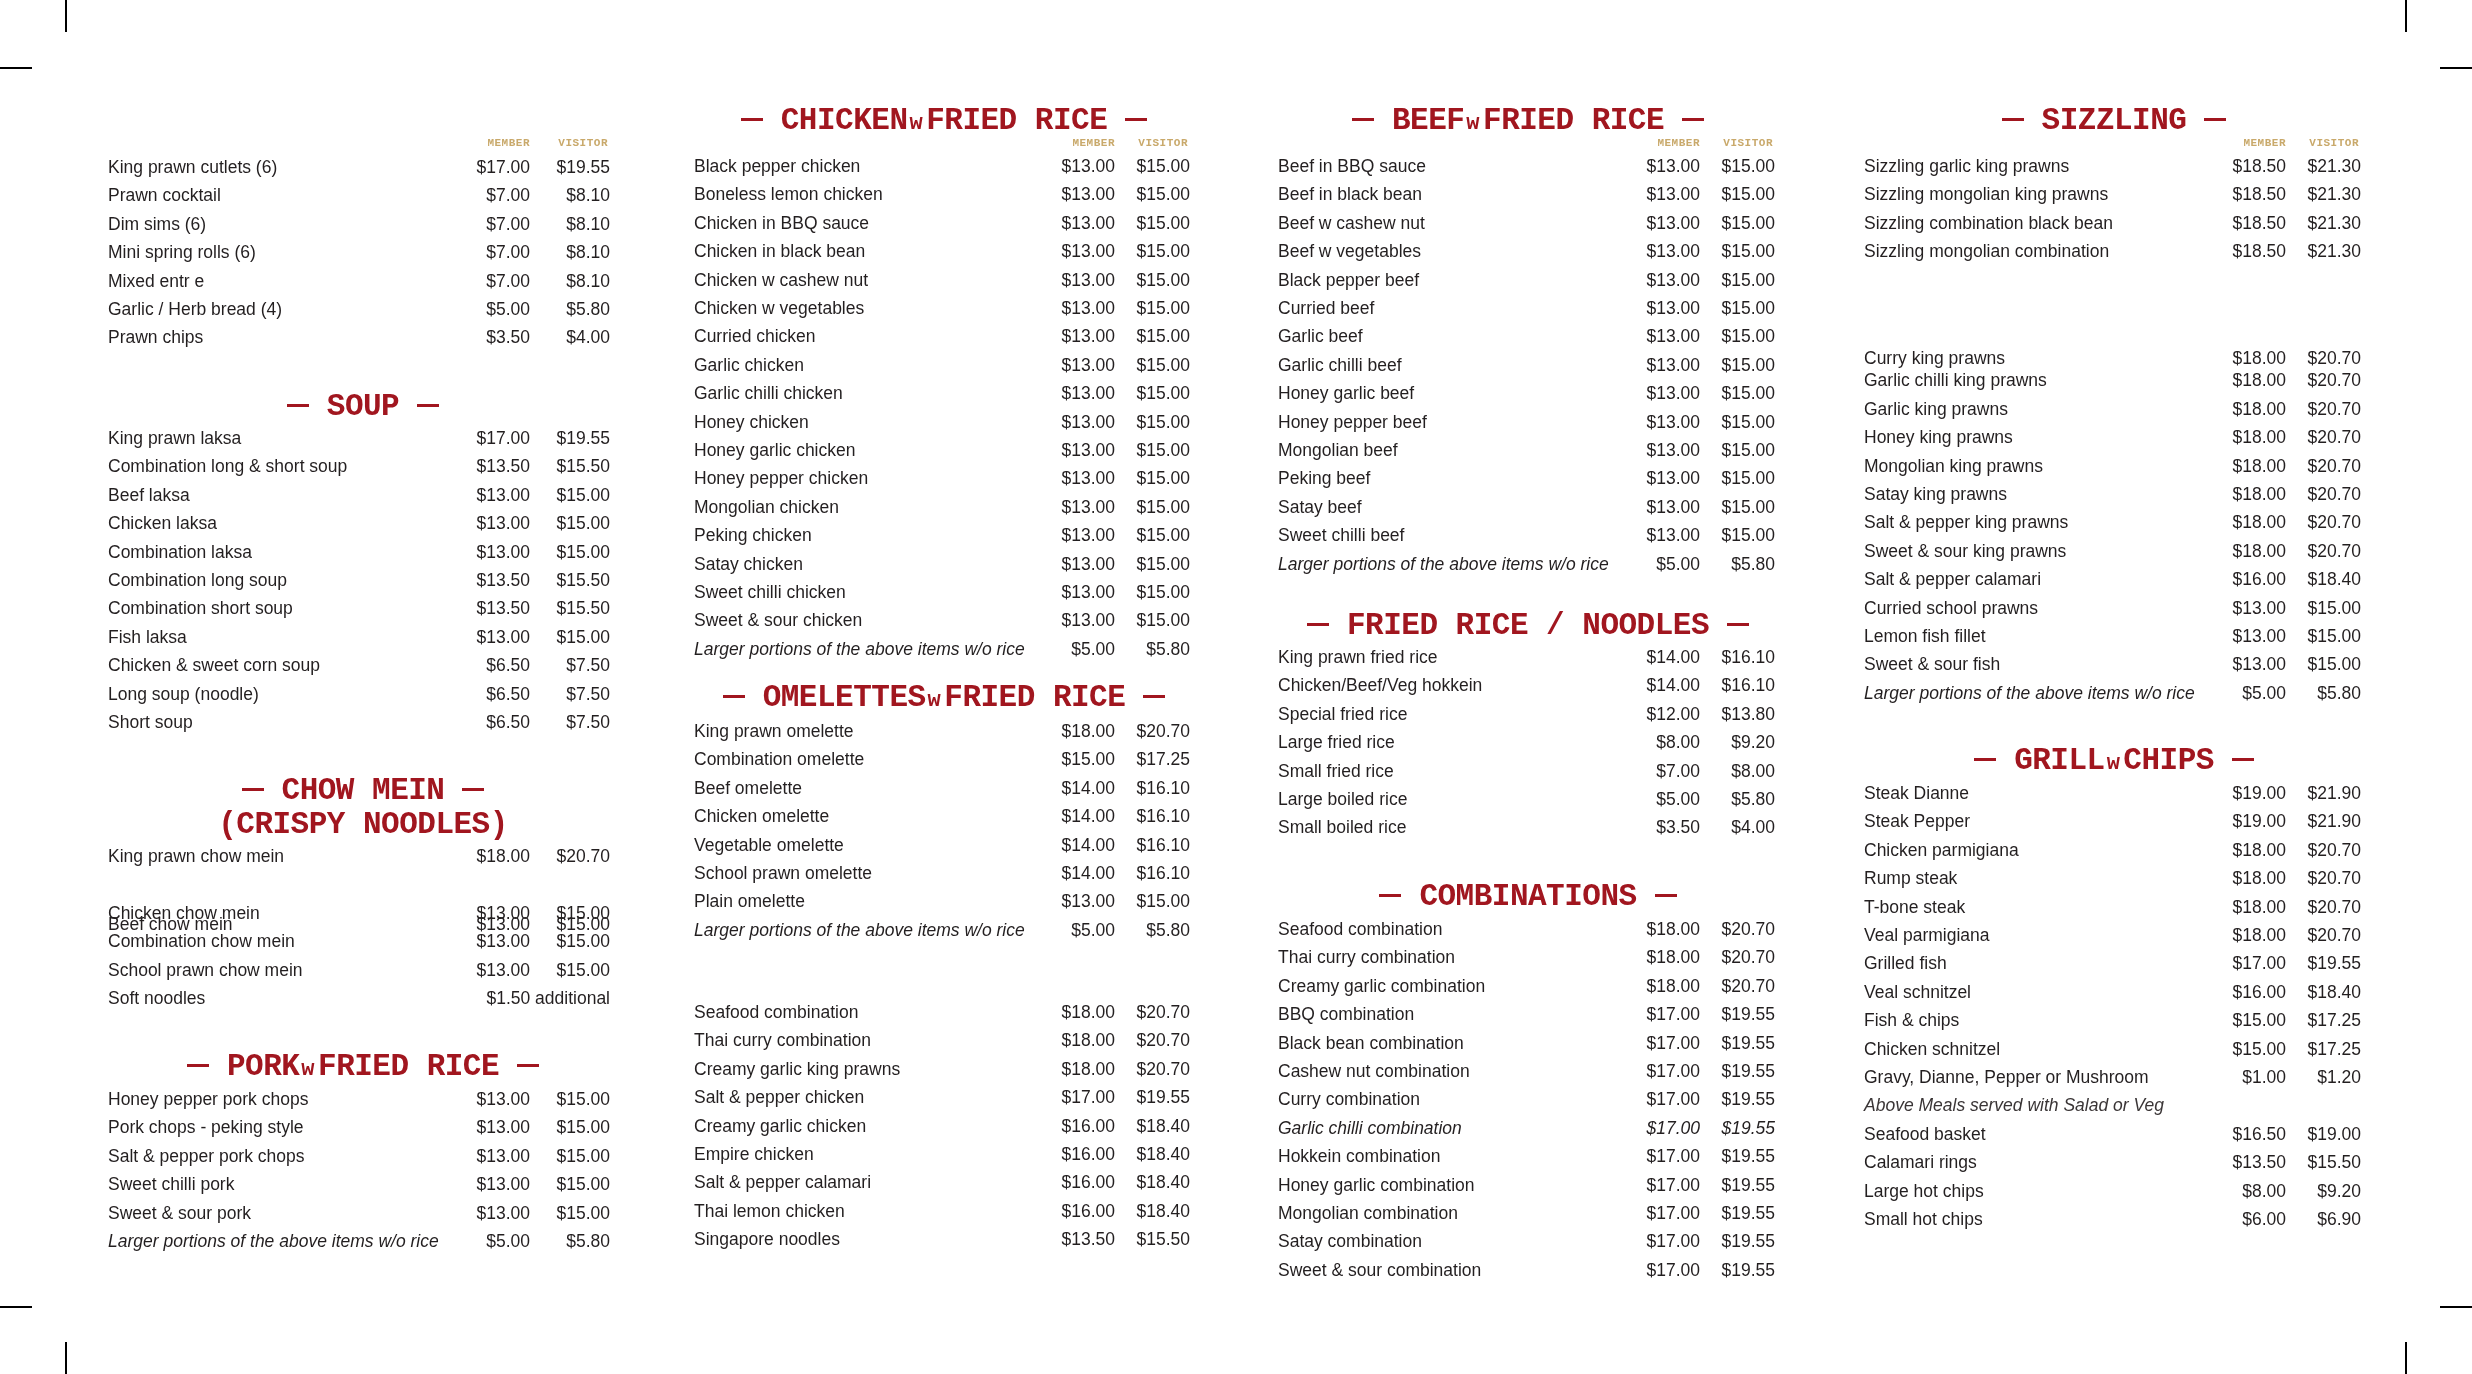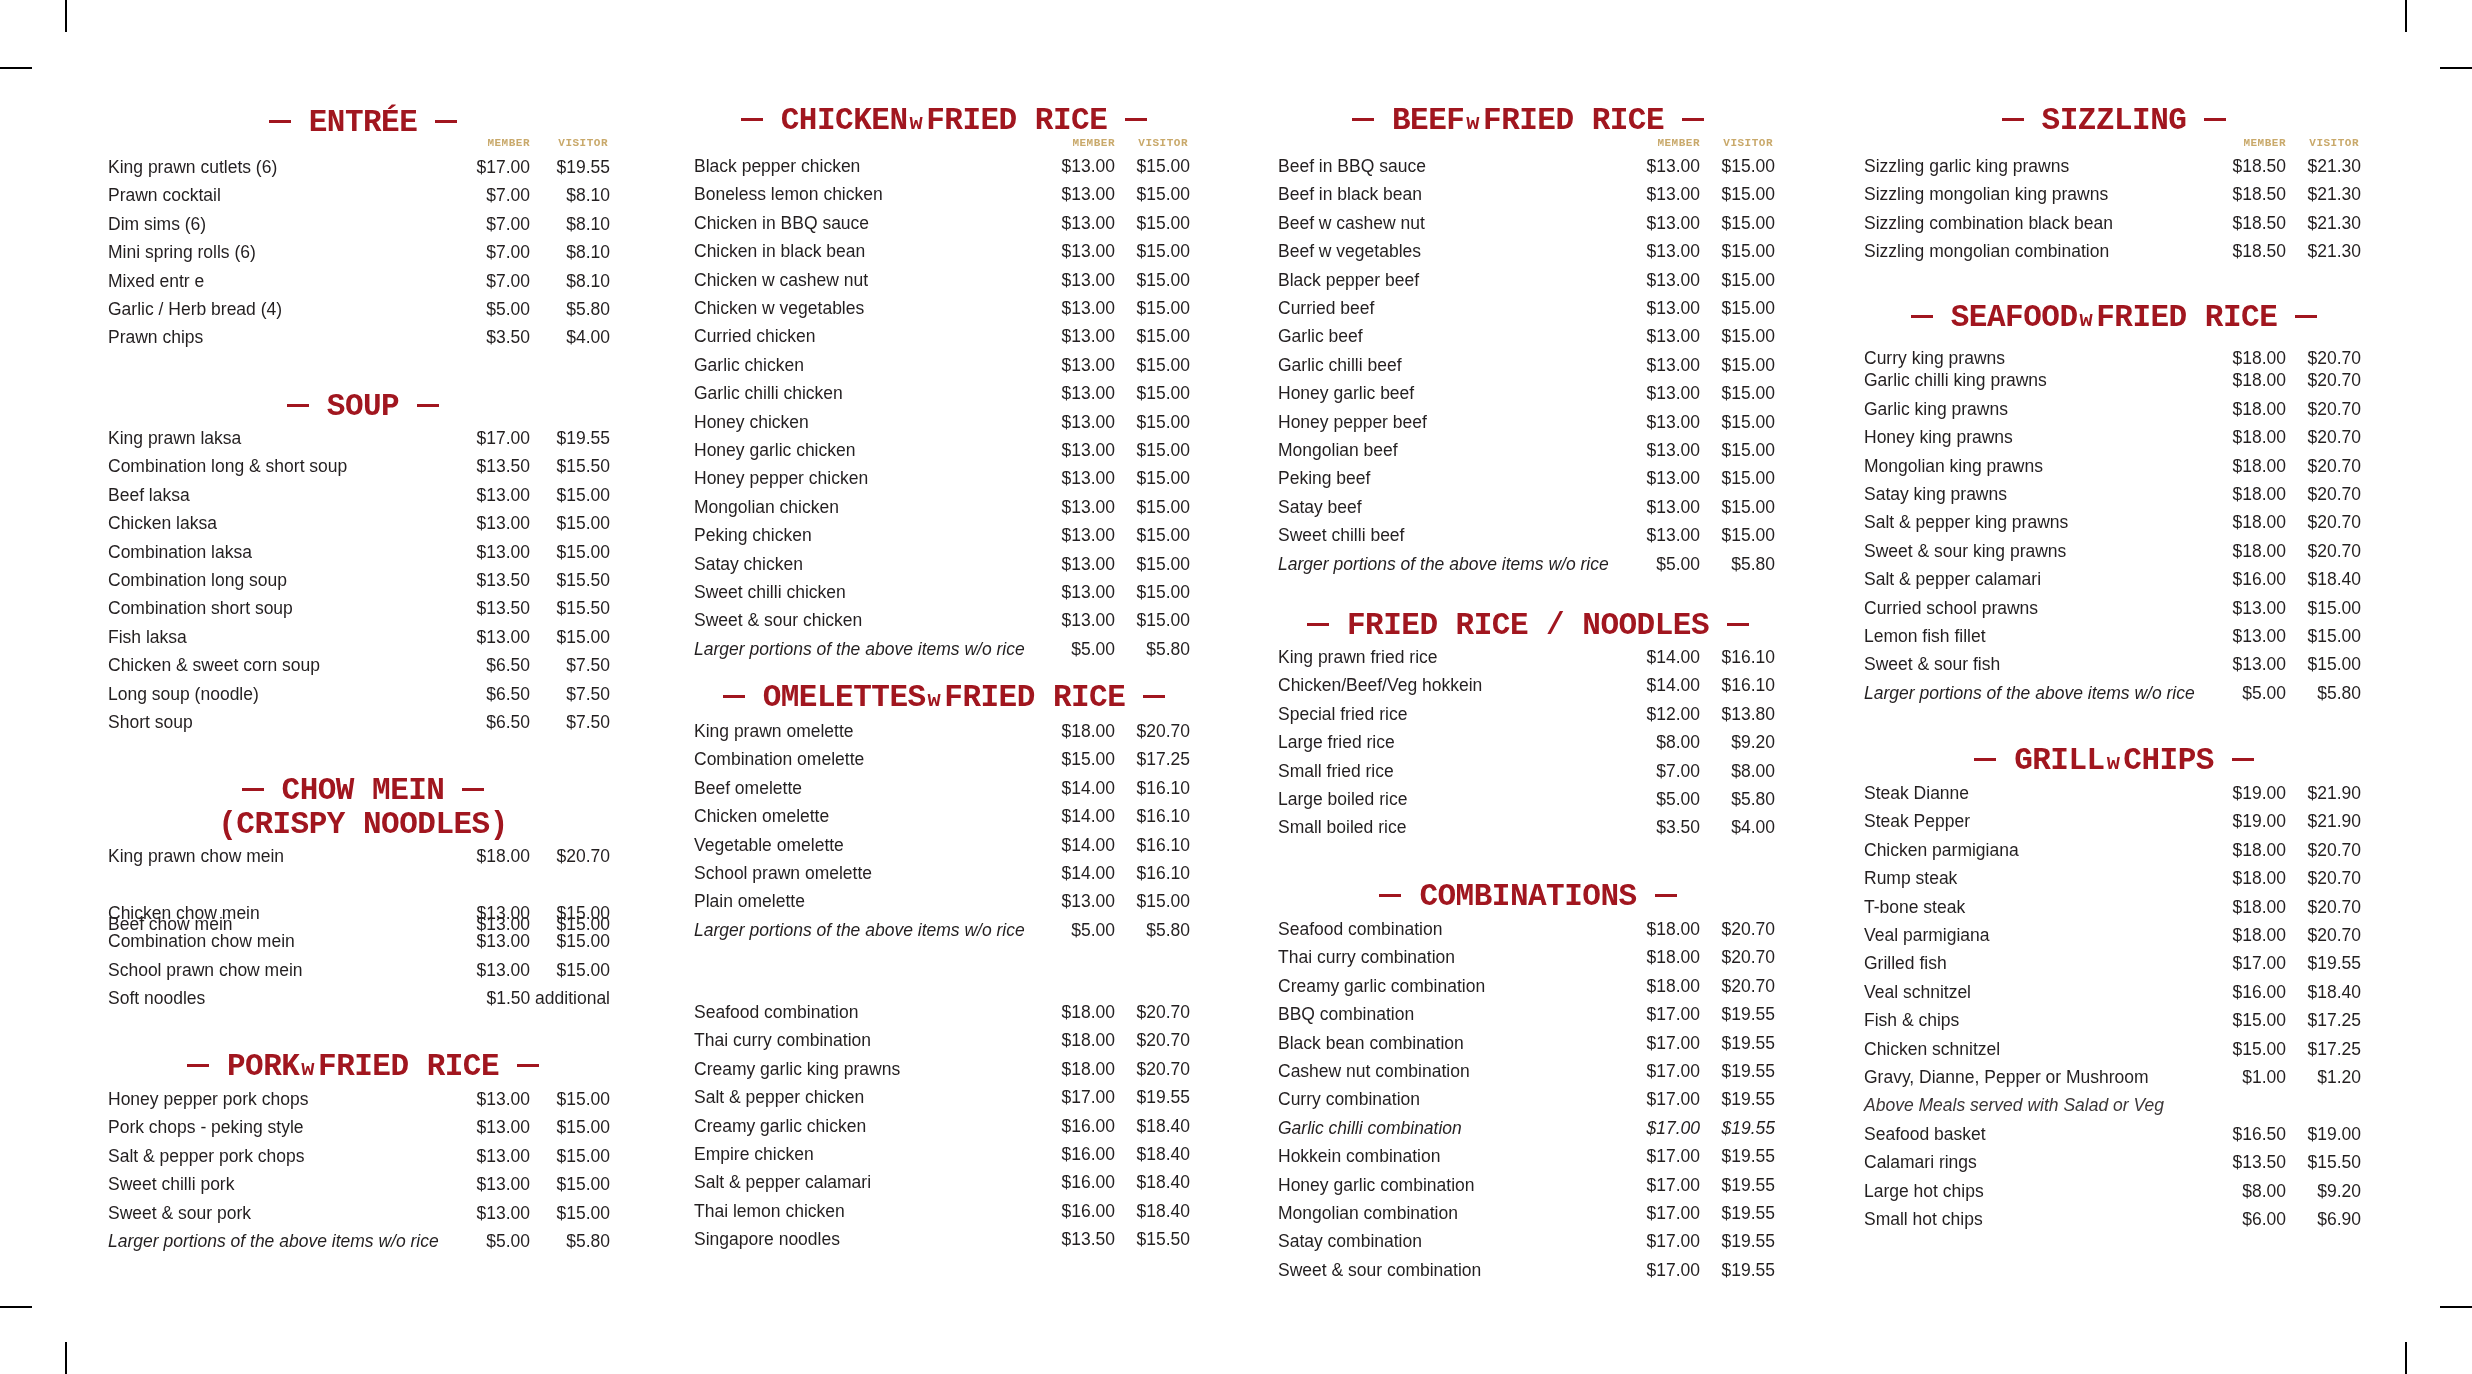--- a/index.html
+++ b/index.html
@@ -29,21 +29,20 @@
 <div class="crop" style="left:65px;top:0;width:2px;height:32px;"></div>
 <div class="crop" style="left:0;top:67px;width:32px;height:2px;"></div>
 <div class="crop" style="left:2405px;top:0;width:2px;height:32px;"></div>
 <div class="crop" style="left:2440px;top:67px;width:32px;height:2px;"></div>
 <div class="crop" style="left:0;top:1306px;width:32px;height:2px;"></div>
 <div class="crop" style="left:65px;top:1342px;width:2px;height:32px;"></div>
 <div class="crop" style="left:2440px;top:1306px;width:32px;height:2px;"></div>
 <div class="crop" style="left:2405px;top:1342px;width:2px;height:32px;"></div>
 
 <div class="section" style="left: 108px; top: 0px; width: 510px; height: 1374px;">
-    <div class="sec-title" style="top: 105px;"><span class="dash"></span><span>ENTRÉE</span><span class="dash"></span></div>
     <div class="col-head" style="top: 136px; right: 88px;">MEMBER</div>
     <div class="col-head" style="top: 136px; right: 10px;">VISITOR</div>
     <div class="row" style="top: 154px; width: 510px;">
       <span class="name">King prawn cutlets (6)</span>
       <span class="m" style="right: 88px;">$17.00</span>
       <span class="v" style="right: 8px;">$19.55</span>
     </div>
     <div class="row" style="top: 182.4px; width: 510px;">
       <span class="name">Prawn cocktail</span>
       <span class="m" style="right: 88px;">$7.00</span>
@@ -592,21 +591,20 @@
       <span class="m" style="right: 78px;">$18.50</span>
       <span class="v" style="right: 3px;">$21.30</span>
     </div>
     <div class="row" style="top: 238.2px; width: 500px;">
       <span class="name">Sizzling mongolian combination</span>
       <span class="m" style="right: 78px;">$18.50</span>
       <span class="v" style="right: 3px;">$21.30</span>
     </div>
   </div>
 <div class="section" style="left: 1864px; top: 0px; width: 500px; height: 1374px;">
-    <div class="sec-title" style="top: 300px;"><span class="dash"></span><span>SEAFOOD</span><span class="small" style="margin: 0px 4px 0px 2px;">w</span><span>FRIED RICE</span><span class="dash"></span></div>
     <div class="row" style="top: 339px; width: 500px; margin-top: 6px;">
       <span class="name">Curry king prawns</span>
       <span class="m" style="right: 78px;">$18.00</span>
       <span class="v" style="right: 3px;">$20.70</span>
     </div>
     <div class="row" style="top: 367.4px; width: 500px;">
       <span class="name">Garlic chilli king prawns</span>
       <span class="m" style="right: 78px;">$18.00</span>
       <span class="v" style="right: 3px;">$20.70</span>
     </div>

